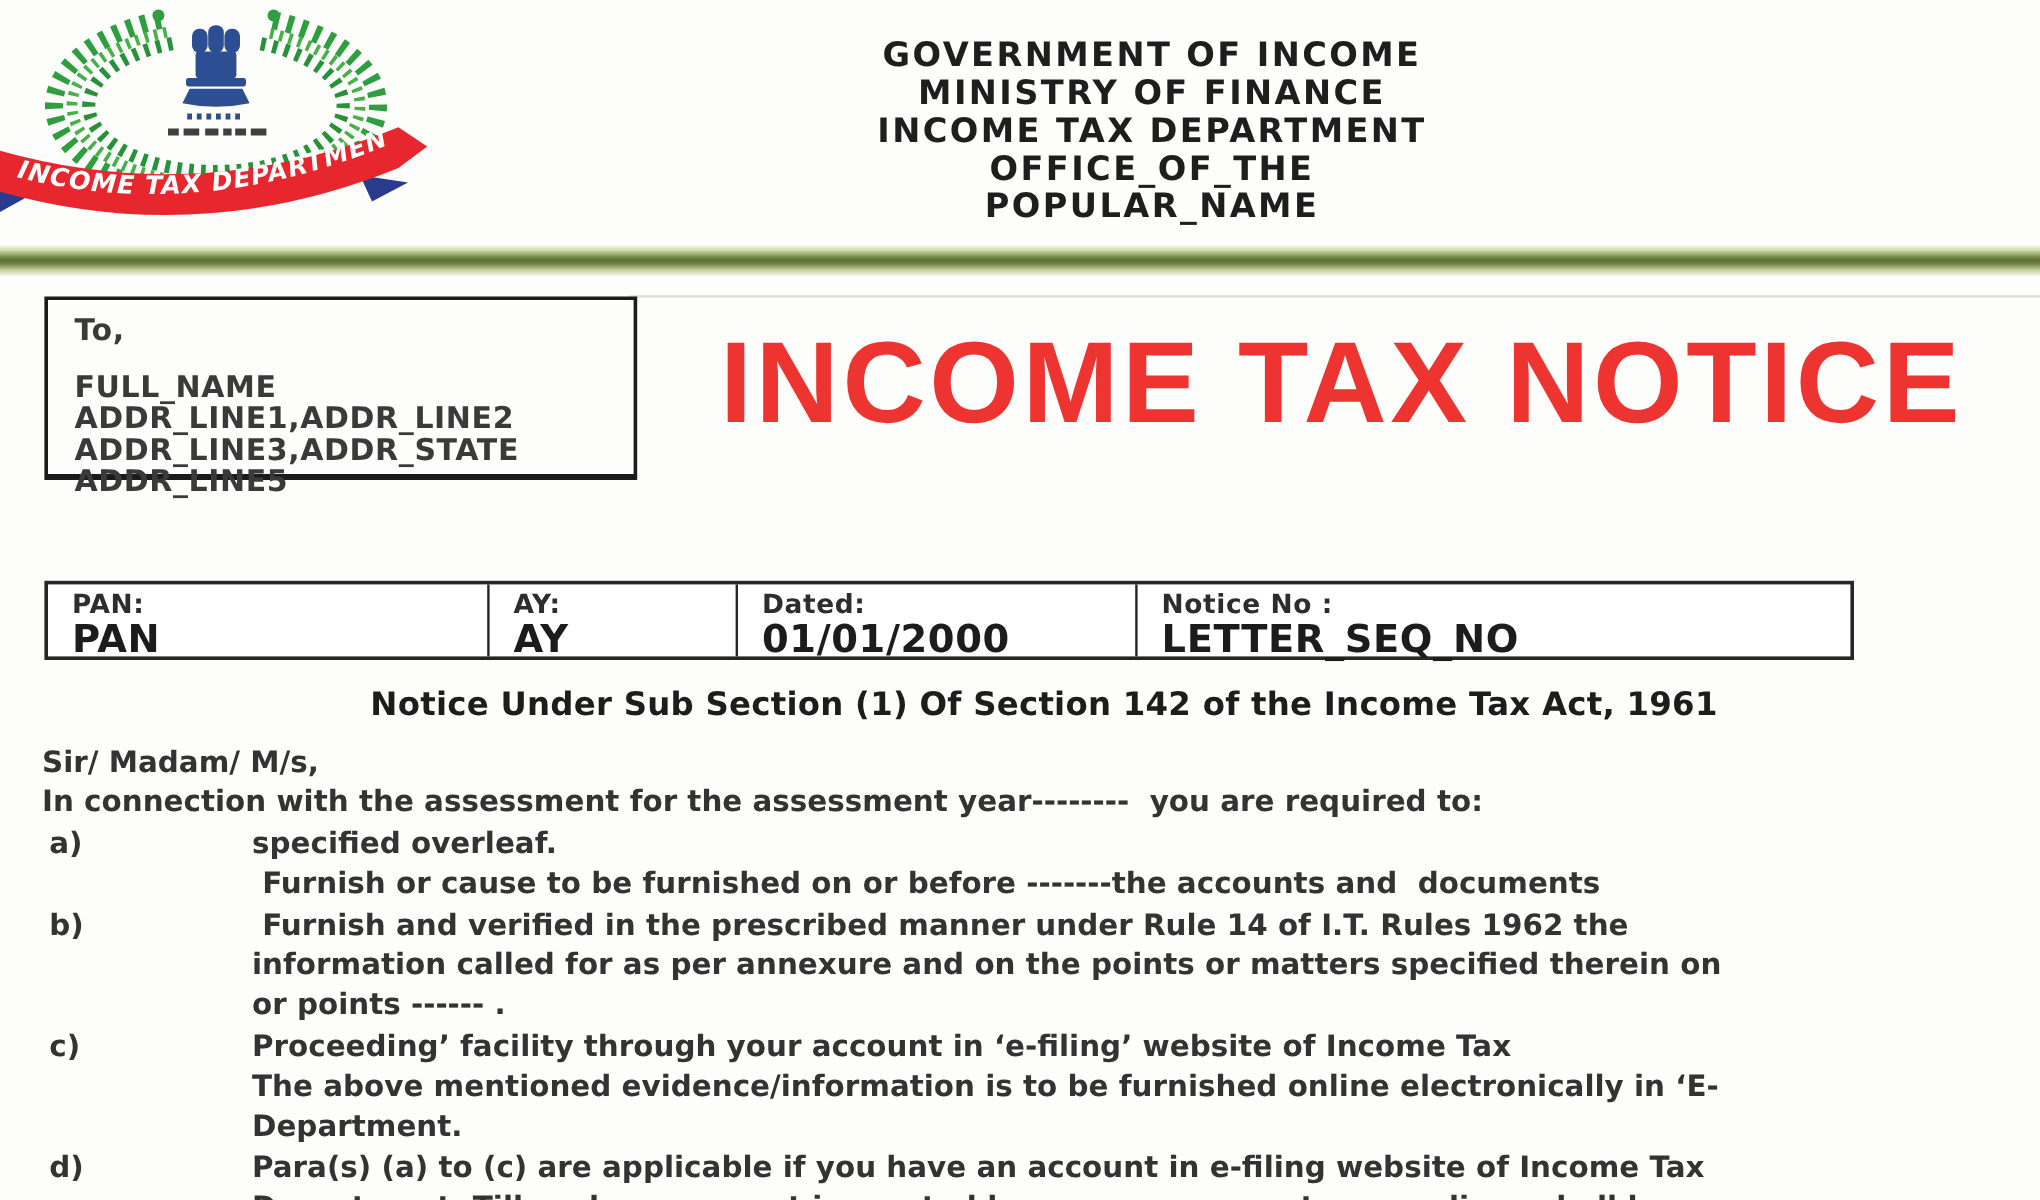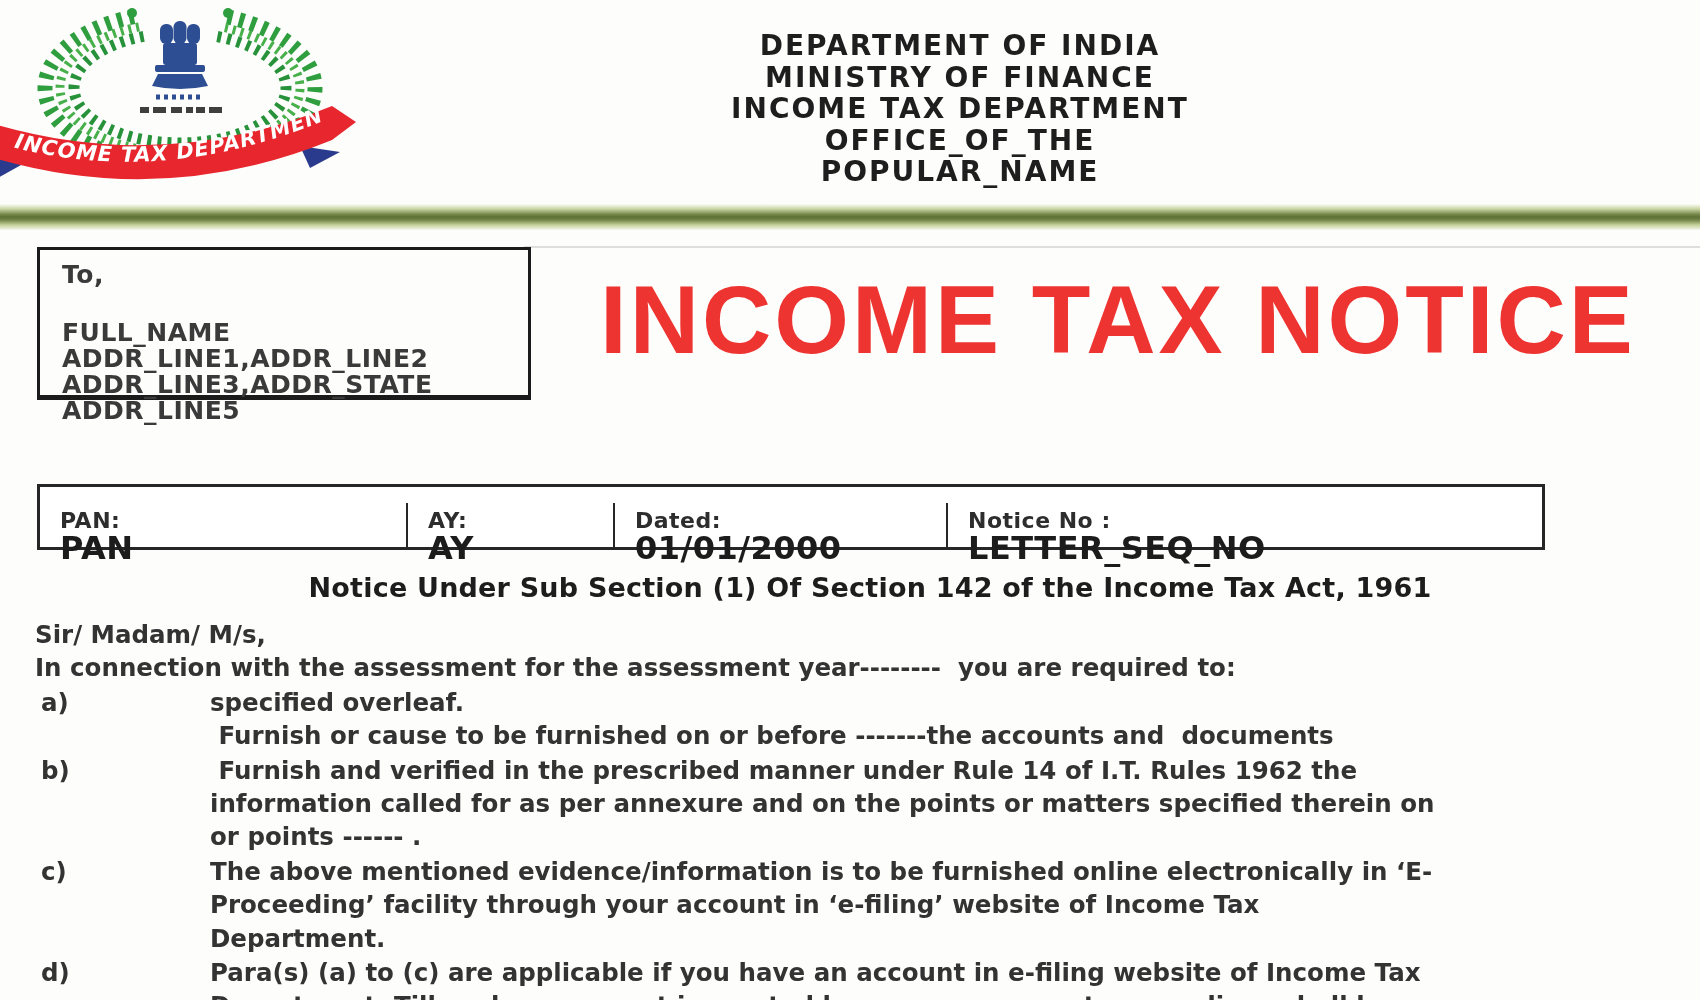--- a/index.html
+++ b/index.html
@@ -23,35 +23,35 @@
       #fbfcf7 0%,#cdd8a8 18%,#75874a 40%,#5d7035 50%,#75874a 62%,#c2cf97 80%,#f6f8ee 100%);
   }
   .faint-rule{position:absolute;left:524px;top:246px;width:1176px;height:2px;background:#dedede;}
   
   .to-box{
     position:absolute;left:37px;top:247px;width:494px;height:153px;
     border:3px solid #1b1b1b;border-bottom-width:5px;box-sizing:border-box;
     padding:12px 0 0 22px;font-size:25px;font-weight:700;color:#3a3a3a;
     letter-spacing:0.5px;line-height:26px;
   }
-  .to-sal{margin-bottom:32px;}
+  .to-sal{margin-bottom:22px;}
   
   .big-title{
     position:absolute;left:600px;top:272px;width:1100px;
     white-space:nowrap;
     font-family:"Liberation Sans",sans-serif;
     font-size:96px;font-weight:700;letter-spacing:3px;line-height:1;
     color:#ee3431;
   }
   
   .meta-table{
     position:absolute;left:37px;top:484px;width:1508px;height:66px;
     border:3px solid #262626;box-sizing:border-box;display:flex;background:#fff;
   }
-  .meta-cell{border-right:2px solid #262626;box-sizing:border-box;padding:4px 0 0 20px;margin-top:16px;}
+  .meta-cell{border-right:2px solid #262626;box-sizing:border-box;padding:4px 0 0 20px;}
   .meta-cell:last-child{border-right:none;flex:1;}
   .c1{width:368px;} .c2{width:207px;} .c3{width:333px;}
   .meta-label{font-size:22px;font-weight:700;color:#2d2d2d;line-height:27px;letter-spacing:0.5px;}
   .meta-value{font-size:32px;font-weight:700;color:#1c1c1c;line-height:28px;letter-spacing:0.5px;}
   
   .notice-title{
     position:absolute;left:37px;top:572px;width:1666px;text-align:center;
     font-size:27px;font-weight:700;color:#1d1d1d;letter-spacing:0.2px;
   }
   
@@ -93,21 +93,21 @@
       <polygon points="300,146 340,152 310,168" fill="#2a3b8e"></polygon>
       <path d="M -6 124 Q 165 174 332 106 L 356 122 L 332 140 Q 165 208 -6 158 Z" fill="#e8262d"></path>
       <path id="ribbon-curve" d="M 8 146 Q 165 188 330 118" fill="none"></path>
       <text font-size="21" font-weight="bold" font-style="italic" fill="#ffffff" letter-spacing="1">
         <textPath href="#ribbon-curve" startOffset="6">INCOME TAX DEPARTMENT</textPath>
       </text>
     </g>
   </svg>
 
   <div class="gov-header">
-    <div>DEPARTMENT OF INDIA</div>
+    <div>GOVERNMENT OF INCOME</div>
     <div>MINISTRY OF FINANCE</div>
     <div>INCOME TAX DEPARTMENT</div>
     <div>OFFICE_OF_THE</div>
     <div>POPULAR_NAME</div>
   </div>
 
   <div class="green-rule"></div>
   <div class="faint-rule"></div>
 
   <div class="to-box">
@@ -158,22 +158,22 @@
       <div>
         <div class="body-line"> Furnish and verified in the prescribed manner under Rule 14 of I.T. Rules 1962 the</div>
         <div class="body-line">information called for as per annexure and on the points or matters specified therein on</div>
         <div class="body-line">or points ------ .</div>
       </div>
     </div>
 
     <div class="item">
       <div class="item-label">c)</div>
       <div>
+        <div class="body-line">Proceeding’ facility through your account in ‘e-filing’ website of Income Tax</div>
         <div class="body-line">The above mentioned evidence/information is to be furnished online electronically in ‘E-</div>
-        <div class="body-line">Proceeding’ facility through your account in ‘e-filing’ website of Income Tax</div>
         <div class="body-line">Department.</div>
       </div>
     </div>
 
     <div class="item">
       <div class="item-label">d)</div>
       <div>
         <div class="body-line">Para(s) (a) to (c) are applicable if you have an account in e-filing website of Income Tax</div>
         <div class="body-line">Department. Till such an account is created by you, assessment proceedings shall be</div>
       </div>

